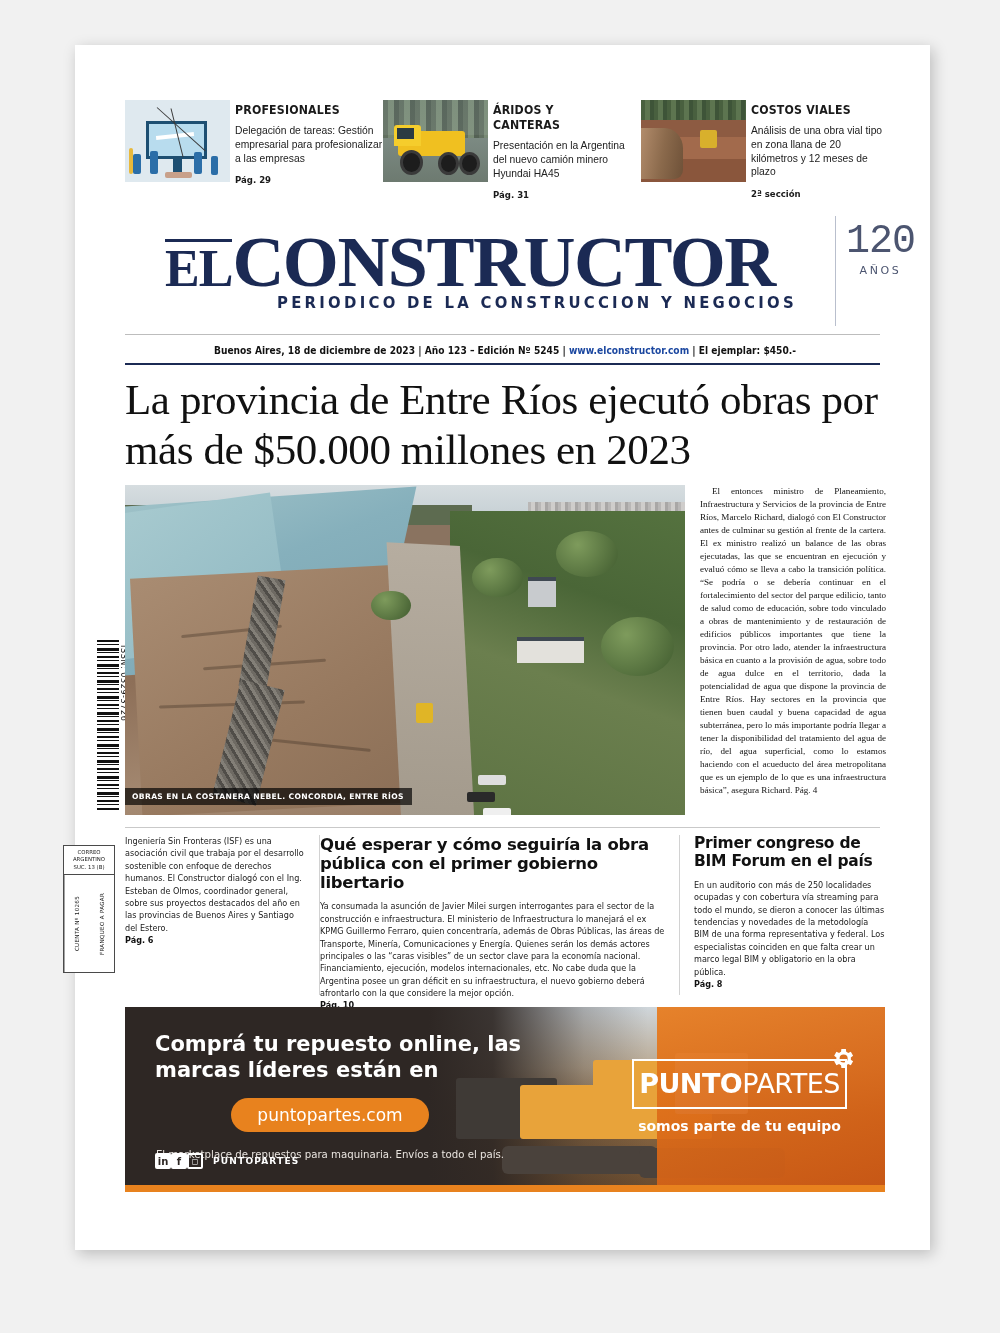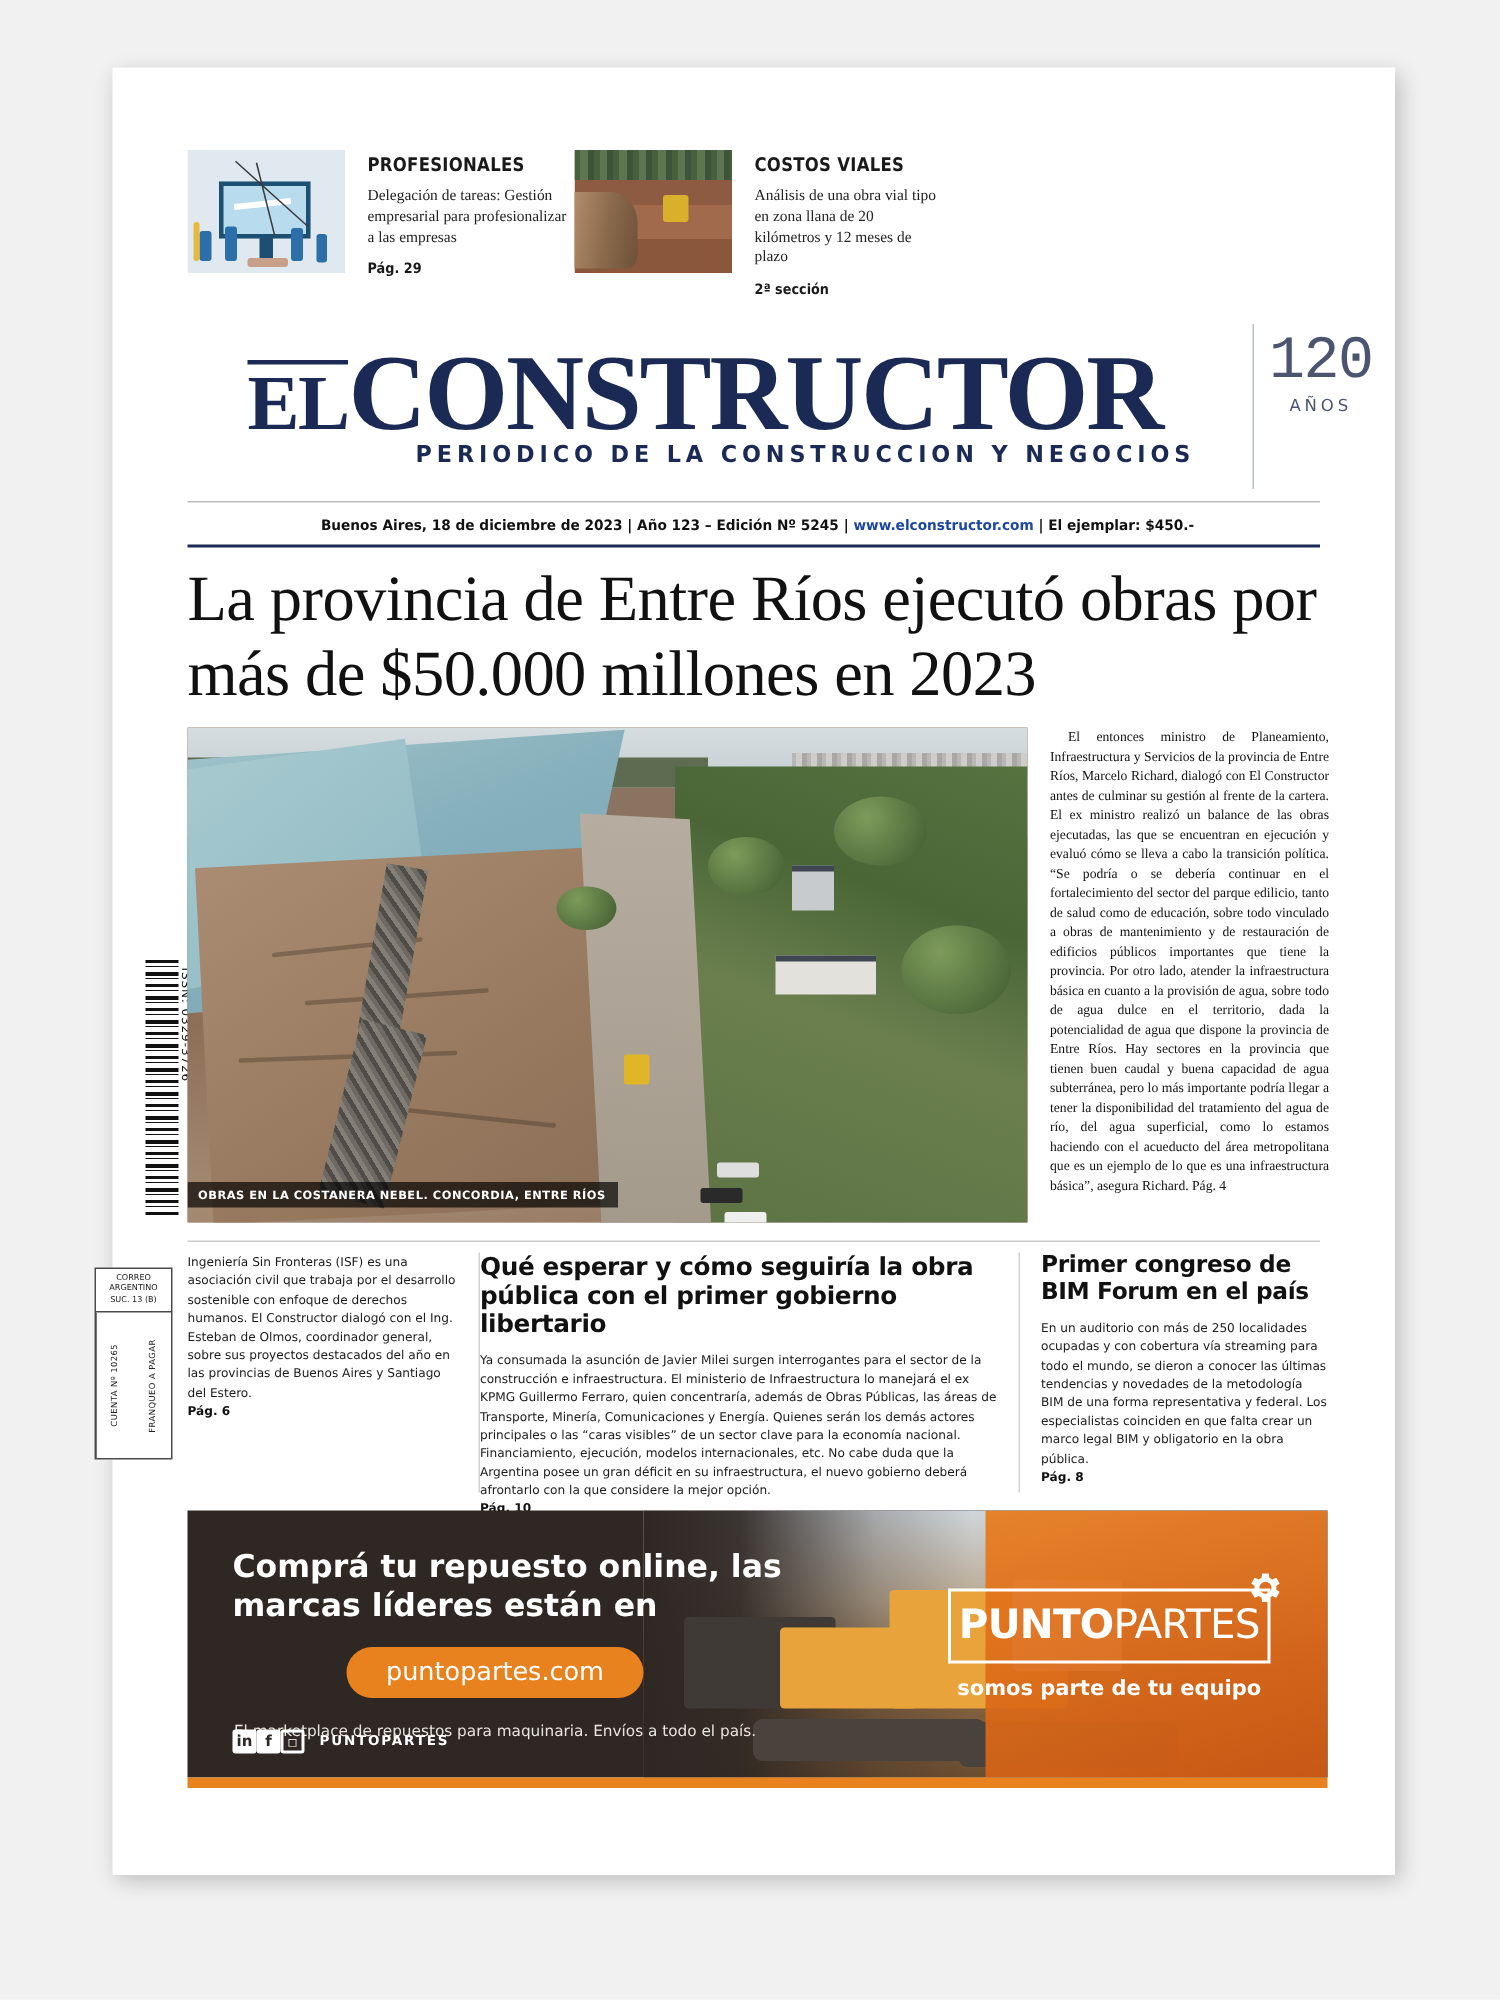--- a/index.html
+++ b/index.html
@@ -16,37 +16,37 @@
     background: #ffffff;
     box-shadow: 3px 4px 14px rgba(0,0,0,0.22);
   }
 
   
   .teasers {
     position: absolute; left: 50px; top: 55px;
     width: 760px; height: 95px;
     display: flex; gap: 0;
   }
-  .teaser { display: flex; gap: 15px; }
+  .teaser { display: flex; gap: 5px; }
   .teaser.t1 { width: 258px; }
   .teaser.t2 { width: 258px; }
   .teaser.t3 { width: 244px; }
   .teaser-thumb {
     width: 105px; height: 82px; flex: 0 0 105px;
     position: relative; overflow: hidden;
   }
   .teaser-body { flex: 1; padding-top: 2px; }
   .teaser-kicker {
     font-family: "DejaVu Sans", sans-serif;
     font-weight: 700; font-size: 12.5px; letter-spacing: .2px;
     color: #1a1a1a; margin-bottom: 7px;
     transform: scaleX(.88); transform-origin: left center;
   }
   .teaser-text {
-    font-family: Liberation Serif, serif;
+    font-family: Liberation Sans, sans-serif;
     font-size: 10.3px; line-height: 1.34; color: #222;
   }
   .teaser-page {
     font-family: "DejaVu Sans", sans-serif;
     font-weight: 700; font-size: 9.5px; color: #1a1a1a;
     margin-top: 9px;
     transform: scaleX(.9); transform-origin: left center;
   }
 
   
@@ -390,20 +390,38 @@
           <div class="il-fig" style="left:38%;top:88%;width:26%;height:7%;background:#c8a08a;"></div>
         </div>
       </div>
       <div class="teaser-body">
         <div class="teaser-kicker">PROFESIONALES</div>
         <div class="teaser-text">Delegación de tareas: Gestión empresarial para profesionalizar a las empresas</div>
         <div class="teaser-page">Pág. 29</div>
       </div>
     </div>
 
+    <div class="teaser t2">
+      <div class="teaser-thumb">
+        <div class="thumb-truck">
+          <div class="tk-trees"></div>
+          <div class="tk-body"></div>
+          <div class="tk-cab"></div>
+          <div class="tk-win"></div>
+          <div class="tk-wheel" style="left:16%;width:22%;height:30%;"></div>
+          <div class="tk-wheel" style="left:52%;width:20%;height:28%;"></div>
+          <div class="tk-wheel" style="left:72%;width:20%;height:28%;"></div>
+        </div>
+      </div>
+      <div class="teaser-body">
+        <div class="teaser-kicker">ÁRIDOS Y CANTERAS</div>
+        <div class="teaser-text">Presentación en la Argentina del nuevo camión minero Hyundai HA45</div>
+        <div class="teaser-page">Pág. 31</div>
+      </div>
+    </div>
 
     <div class="teaser t3">
       <div class="teaser-thumb">
         <div class="thumb-road">
           <div class="rd-trees"></div>
           <div class="rd-blade"></div>
           <div class="rd-mach"></div>
         </div>
       </div>
       <div class="teaser-body">

